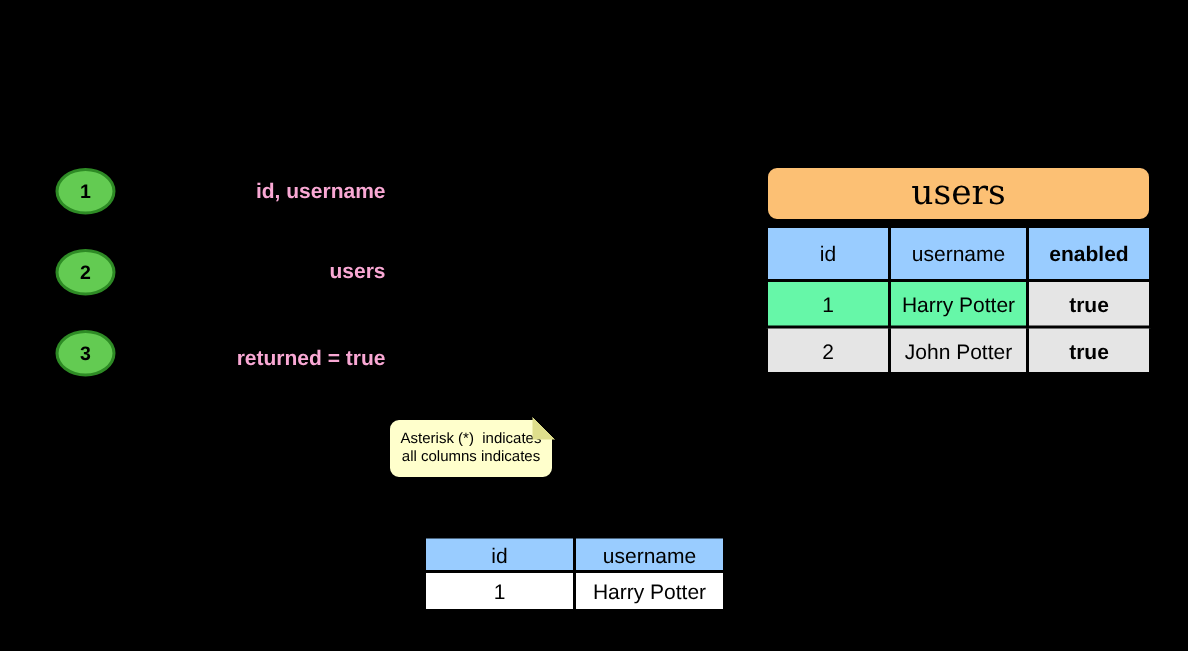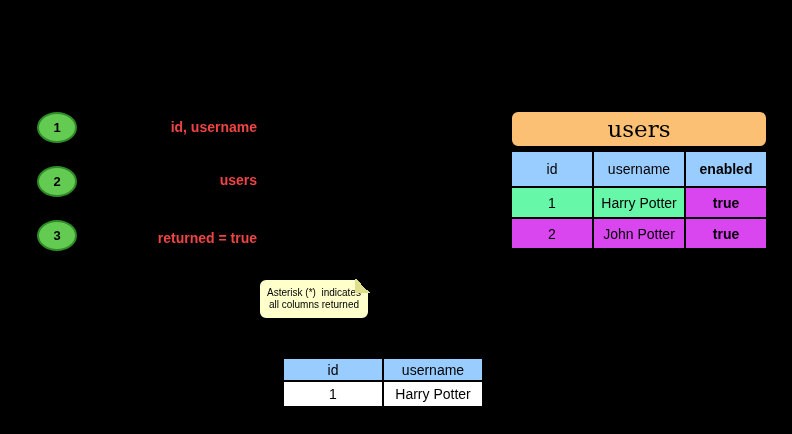--- a/index.html
+++ b/index.html
@@ -27,37 +27,37 @@
   .sql-line {
     position:absolute; left:40px; width:217px;
     text-align:right; white-space:pre;
     font-size:14px; font-weight:bold; line-height:16px;
     font-family:"Liberation Sans", sans-serif;
   }
   .sql-1 { top:119px; }
   .sql-2 { top:172px; }
   .sql-3 { top:230px; }
   .sql-kw  { color:#000000; }
-  .sql-val { color:#ef4444; }
+  .sql-val { color:#f9a8d4; }
 
   
   .users-table { position:absolute; left:510px; top:110px; width:258px; }
   .users-title {
     box-sizing:border-box; width:258px; height:38px;
     background:#FCC074; border:2px solid #000; border-radius:8px;
     display:flex; align-items:center; justify-content:center;
     font-family:"DejaVu Serif", serif; font-size:23px; color:#000;
   }
   .grid { border-collapse:collapse; margin-top:2px; width:258px; }
   .grid th, .grid td {
     border:2px solid #000; text-align:center; padding:0;
     font-size:14px; color:#000; box-sizing:border-box;
   }
   .grid th { background:#99CCFF; height:36px; font-weight:normal; }
-  .grid td { background:#d946ef; height:31px; }
+  .grid td { background:#e5e5e5; height:31px; }
   .grid .c-id { width:82px; }
   .grid .c-user { width:92px; }
   .grid .c-en { width:82px;font-weight:bold; }
   .grid td.hl { background:#66F7A8; }
 
   
   .note {
     position:absolute; left:258px; top:278px; width:112px; height:42px;
     box-sizing:border-box;
     background:#FFFFCC; border:2px solid #000;
@@ -118,21 +118,21 @@
         <td class="c-user">John Potter</td>
         <td class="c-en">true</td>
       </tr>
     </tbody>
       </table>
   </div>
 
   <div class="note">
     <div class="note-fold"></div>
     <div>Asterisk (*)  indicates</div>
-    <div>all columns returned</div>
+    <div>all columns indicates</div>
   </div>
 
   <table class="result-table">
     <tbody>
         <tr>
       <th>id</th>
       <th>username</th>
     </tr>
     <tr>
       <td>1</td>

